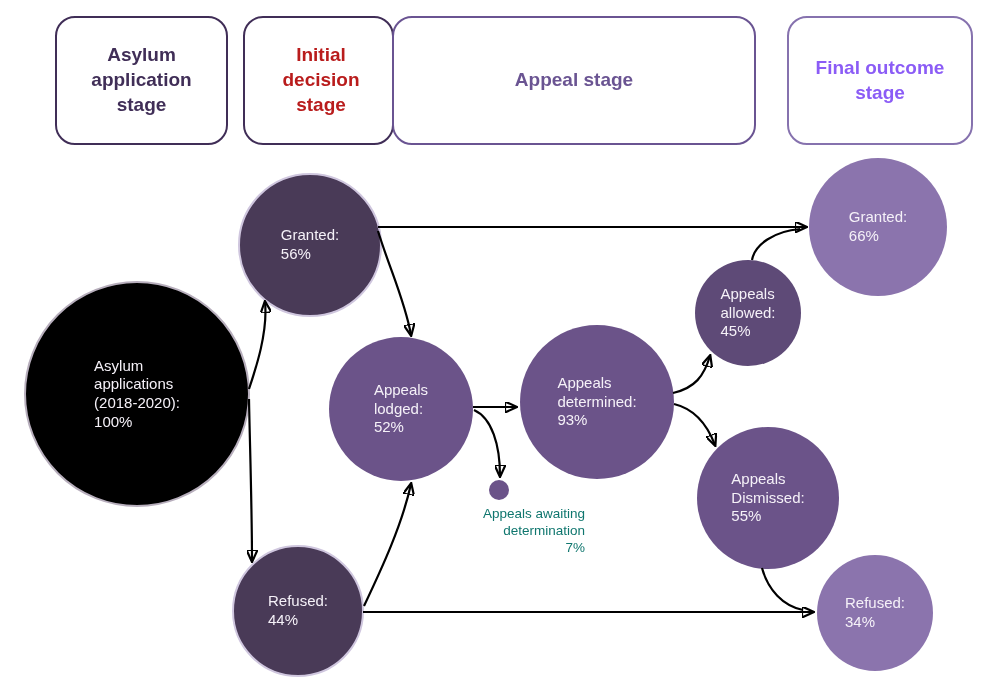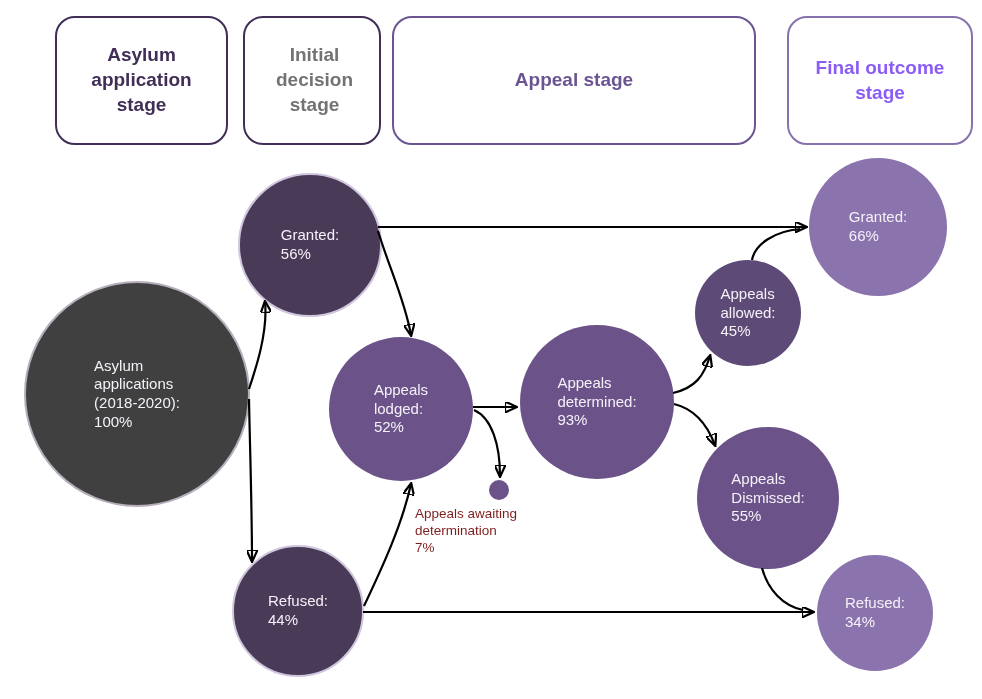--- a/index.html
+++ b/index.html
@@ -18,46 +18,46 @@
 
   
   .node{
     position:absolute;border-radius:50%;box-sizing:border-box;
     display:flex;align-items:center;justify-content:center;
     text-align:left;color:#f5f1f8;font-size:15px;line-height:1.25;
   }
   .node.bordered{border:2.5px solid #cfc6de;}
 
   .annotation{
-    position:absolute;text-align:left;color:#7f1d1d;
+    position:absolute;text-align:right;color:#0f766e;
     font-size:13.5px;line-height:1.25;
   }
 
   svg.arrows{position:absolute;left:0;top:0;pointer-events:none;z-index:3;}
   svg.arrows path{fill:none;stroke:#000000;stroke-width:2.2px;}
 </style>
 </head>
 <body>
 
 <div class="canvas">
 
   <div class="stage-box" style="left: 55px; width: 173px; border-color: rgb(64, 46, 87); color: rgb(64, 46, 87);">
     <span>Asylum application stage</span>
   </div>
-  <div class="stage-box" style="left: 243px; width: 138px; border-color: rgb(64, 46, 87); color: #737373; padding-left: 17px;">
+  <div class="stage-box" style="left: 243px; width: 151px; border-color: rgb(64, 46, 87); color: #b91c1c; padding-left: 17px;">
     <span>Initial decision stage</span>
   </div>
   <div class="stage-box" style="left: 392px; width: 364px; border-color: rgb(106, 84, 146); color: rgb(106, 84, 146);">
     <span>Appeal stage</span>
   </div>
   <div class="stage-box" style="left: 787px; width: 186px; border-color: rgb(134, 114, 174); color: #8b5cf6;">
     <span>Final outcome stage</span>
   </div>
 
-  <div class="node bordered" style="left: 24px; top: 281px; width: 226px; height: 226px; background-color: #404040; border-color: rgb(183, 174, 188);">
+  <div class="node bordered" style="left: 24px; top: 281px; width: 226px; height: 226px; background-color: #000000; border-color: rgb(183, 174, 188);">
     <span class="node-text">Asylum<br>applications<br>(2018-2020):<br>100%</span>
   </div>
 
   <div class="node bordered" style="left: 238px; top: 173px; width: 144px; height: 144px; background-color: rgb(73, 58, 87); border-color: rgb(207, 198, 222);">
     <span class="node-text">Granted:<br>56%</span>
   </div>
 
   <div class="node bordered" style="left: 232px; top: 545px; width: 132px; height: 132px; background-color: rgb(73, 58, 87); border-color: rgb(207, 198, 222);">
     <span class="node-text">Refused:<br>44%</span>
   </div>

